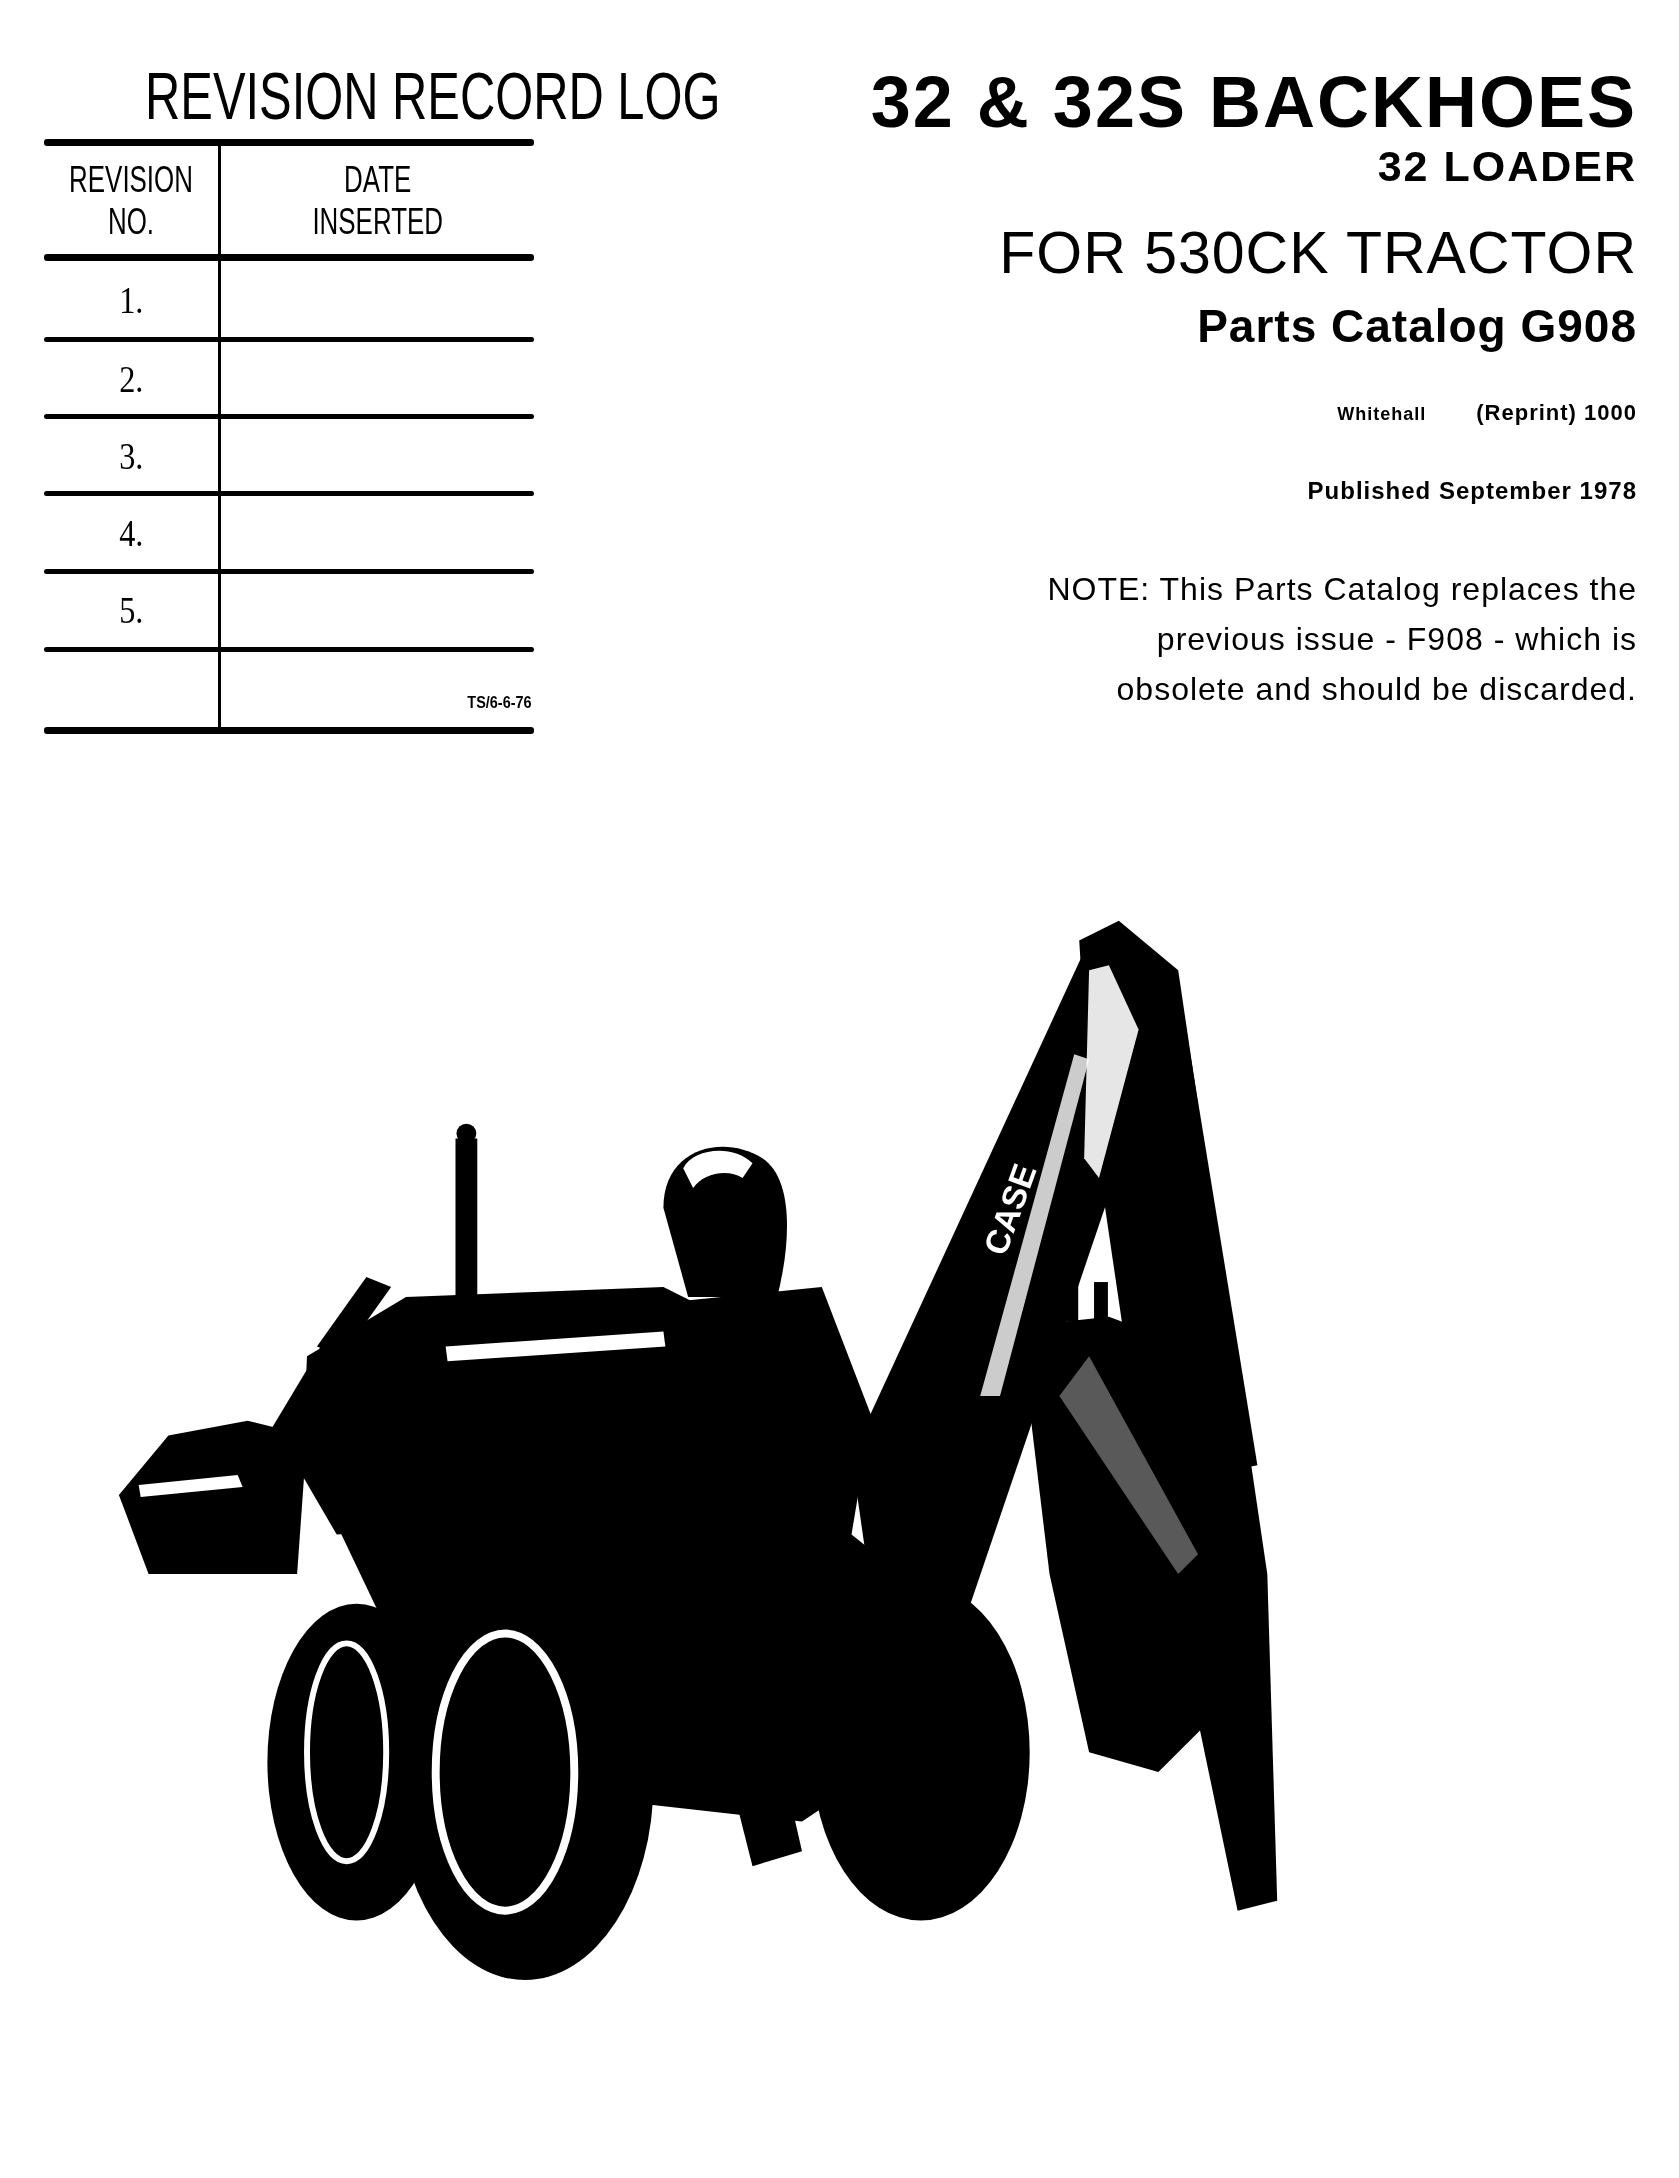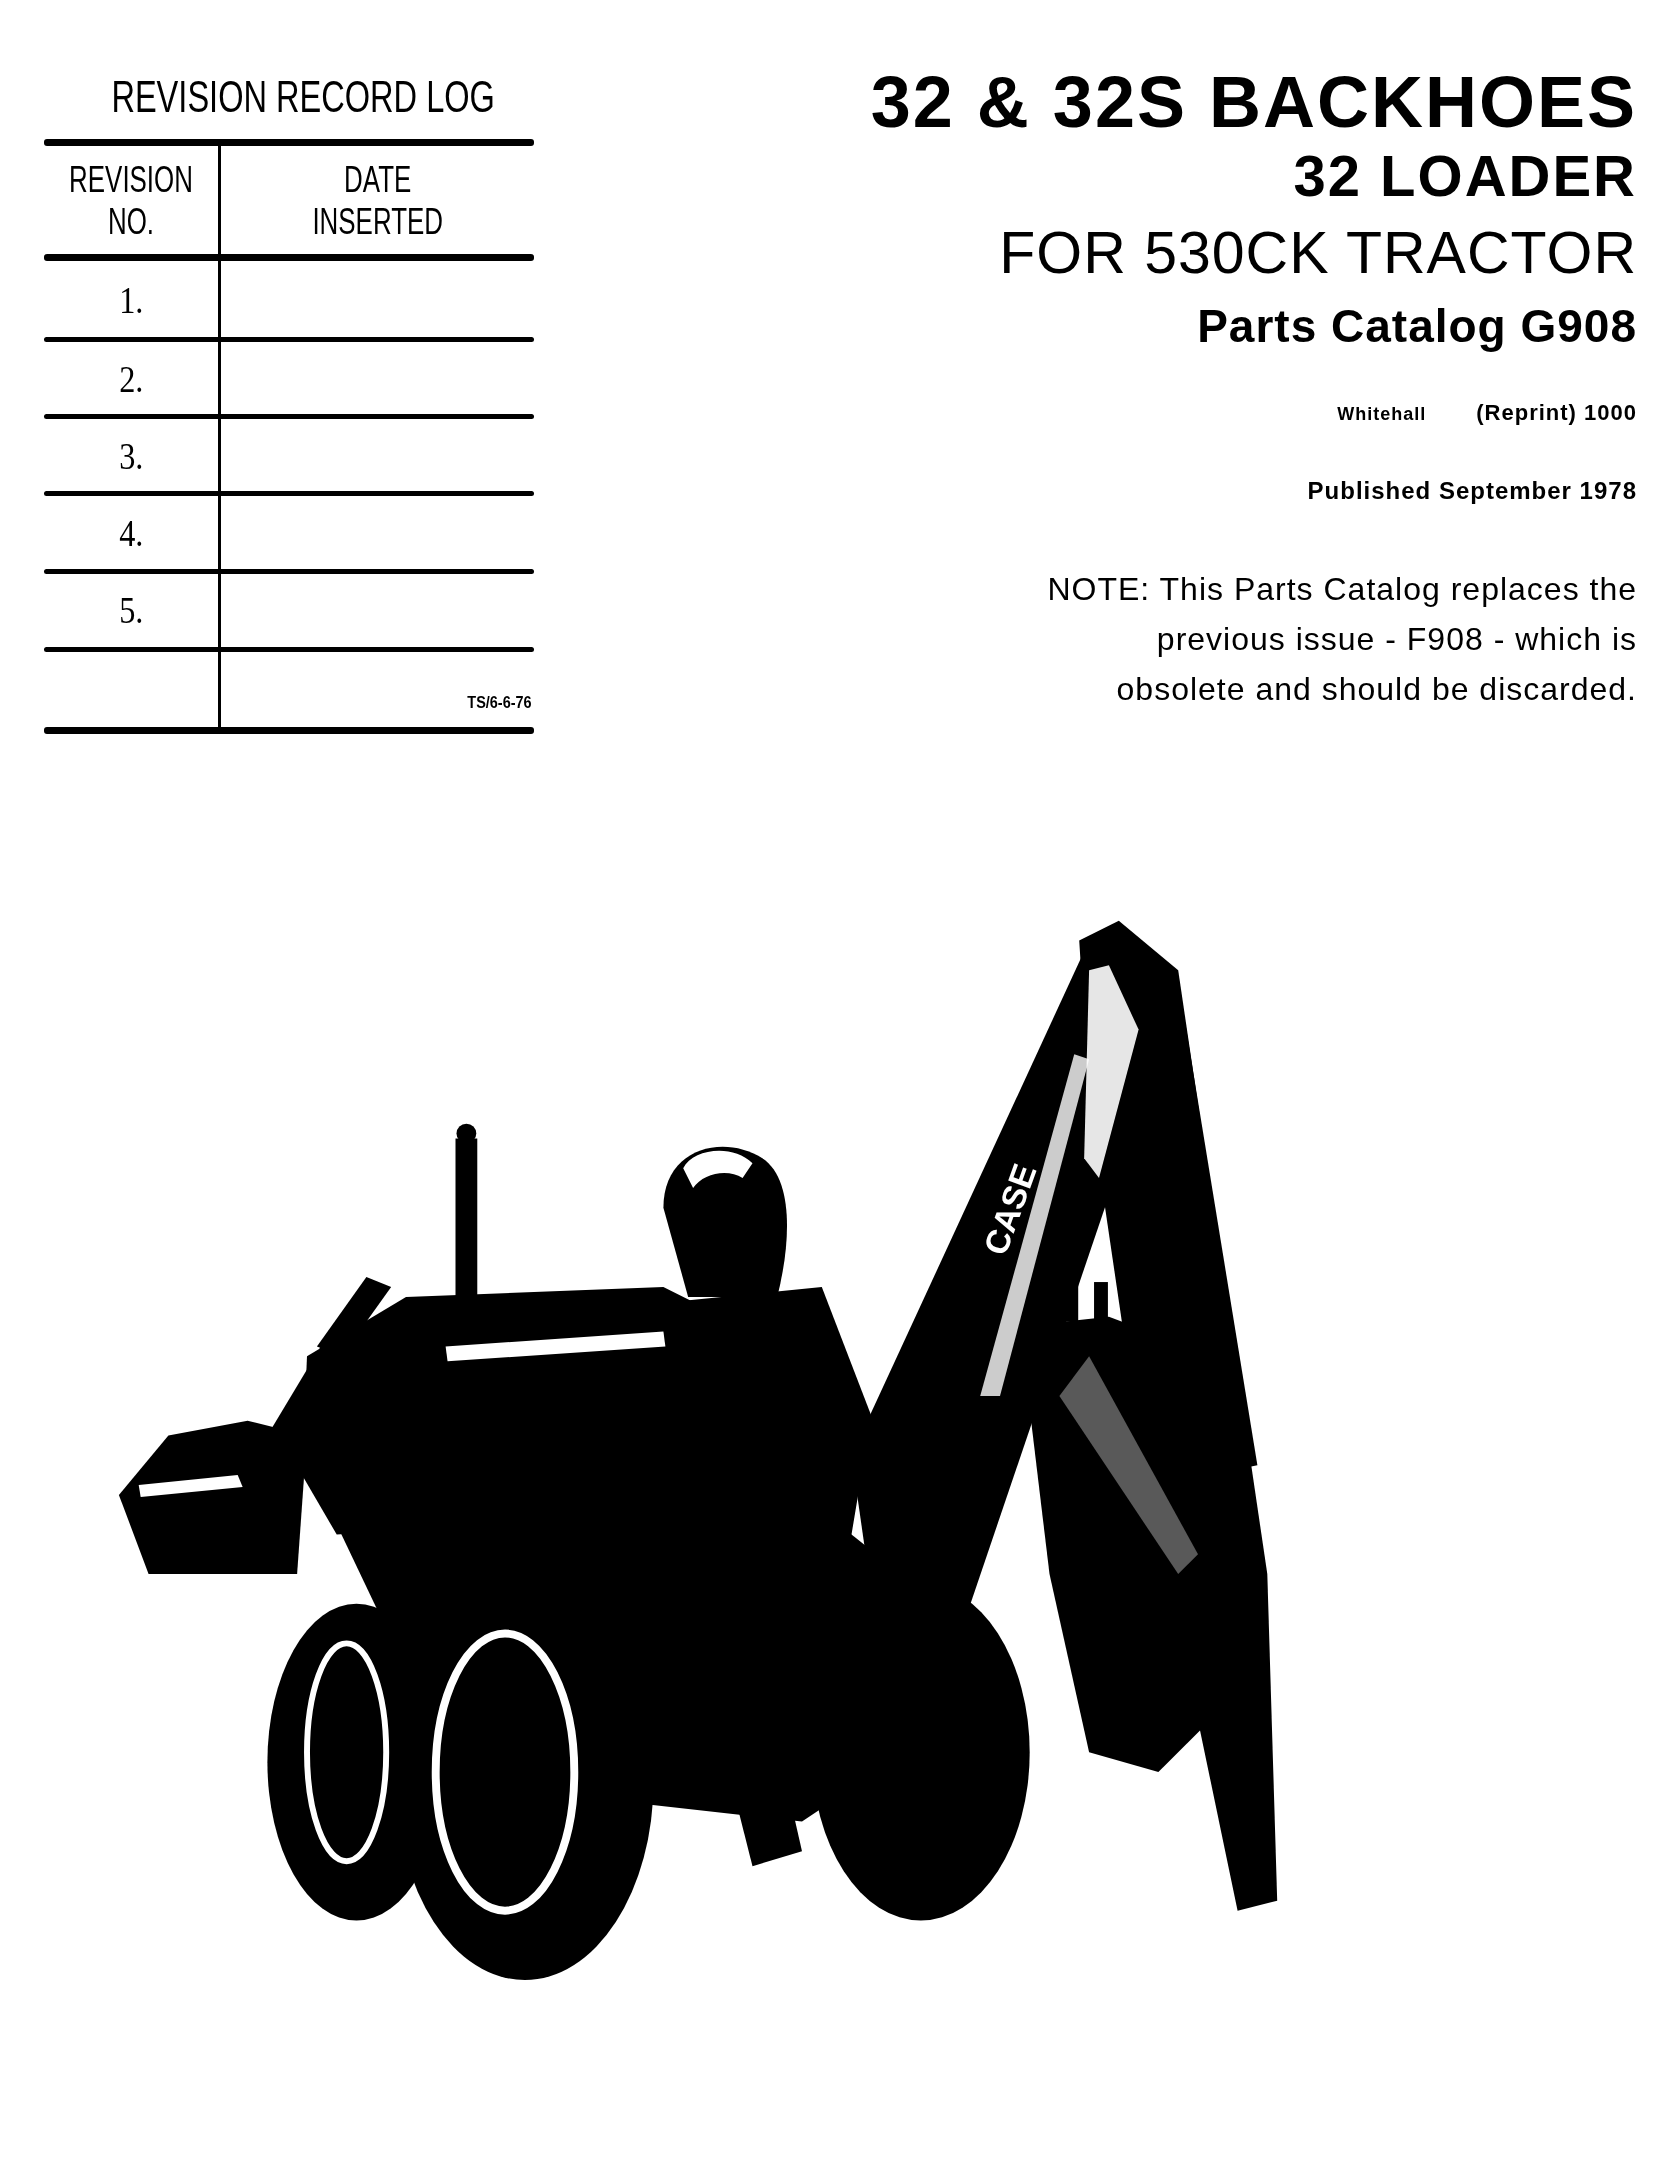--- a/index.html
+++ b/index.html
@@ -1,40 +1,40 @@
 <!DOCTYPE html>
 <html><head>
 <meta charset="utf-8">
 <style>
   html, body { margin: 0; padding: 0; background: #ffffff; }
   body { width: 1679px; height: 2178px; position: relative; overflow: hidden; font-family: "Liberation Sans", sans-serif; color: #000; }
 
   
-  .rev-title { position: absolute; left: 44px; top: 69px; width: 488px; text-align: center; font-size: 44px; line-height: 55px; white-space: nowrap; }
+  .rev-title { position: absolute; left: 44px; top: 69px; width: 488px; text-align: center; font-size: 66px; line-height: 55px; white-space: nowrap; }
   .rev-title span { display: inline-block; transform: scaleX(0.74); transform-origin: center; letter-spacing: 0px; }
   .rev-table { position: absolute; left: 44px; top: 139px; width: 490px; }
   .rule { position: absolute; left: 0; right: 0; background: #000; border-radius: 3px; }
   .rule.thick { height: 7px; }
   .rule.med { height: 5px; }
   .vdiv { position: absolute; left: 174px; width: 3px; background: #000; top: 3px; height: 591px; }
   .hdr-cell { position: absolute; top: 20px; text-align: center; font-size: 36px; line-height: 42px; white-space: nowrap; }
   .hdr-cell span { display: inline-block; transform: scaleX(0.72); transform-origin: center; }
   .hdr-no { left: 0; width: 174px; }
   .hdr-date { left: 177px; width: 313px; }
   .row-no { position: absolute; left: 0; width: 174px; text-align: center; font-family: "Liberation Serif", serif; font-size: 38px; line-height: 40px; }
   .row-no span { display: inline-block; transform: scaleX(0.85); }
   .row-date { position: absolute; left: 177px; width: 313px; }
   .ts-note { position: absolute; right: 2px; top: 554px; font-size: 17px; font-weight: bold; white-space: nowrap; }
   .ts-note span { display: inline-block; transform: scaleX(0.85); transform-origin: right; }
 
   
   .title-block { position: absolute; right: 42px; top: 61px; width: 990px; text-align: right; }
   .t-line { position: absolute; right: 0; white-space: nowrap; }
   .t1 { top: 0px; font-size: 72px; font-weight: bold; letter-spacing: 2px; }
-  .t2 { top: 81px; font-size: 58px; font-weight: bold; letter-spacing: 2px; }
+  .t2 { top: 81px; font-size: 43px; font-weight: bold; letter-spacing: 2px; }
   .t3 { top: 158px; font-size: 59px; letter-spacing: 1px; }
   .t4 { top: 238px; font-size: 46px; font-weight: bold; letter-spacing: 1px; }
   .t5 { top: 339px; font-size: 22px; font-weight: bold; letter-spacing: 1px; }
   .t5 .gap { display: inline-block; width: 50px; }
   .t5 .small { font-size: 18px; }
   .t6 { top: 416px; font-size: 24px; font-weight: bold; letter-spacing: 1px; }
   .note { position: absolute; right: 0; top: 503px; font-size: 32px; line-height: 50px; text-align: right; letter-spacing: 1px; white-space: nowrap; }
 
   
   .illustration { position: absolute; left: 109px; top: 881px; width: 1287px; height: 1109px; }

